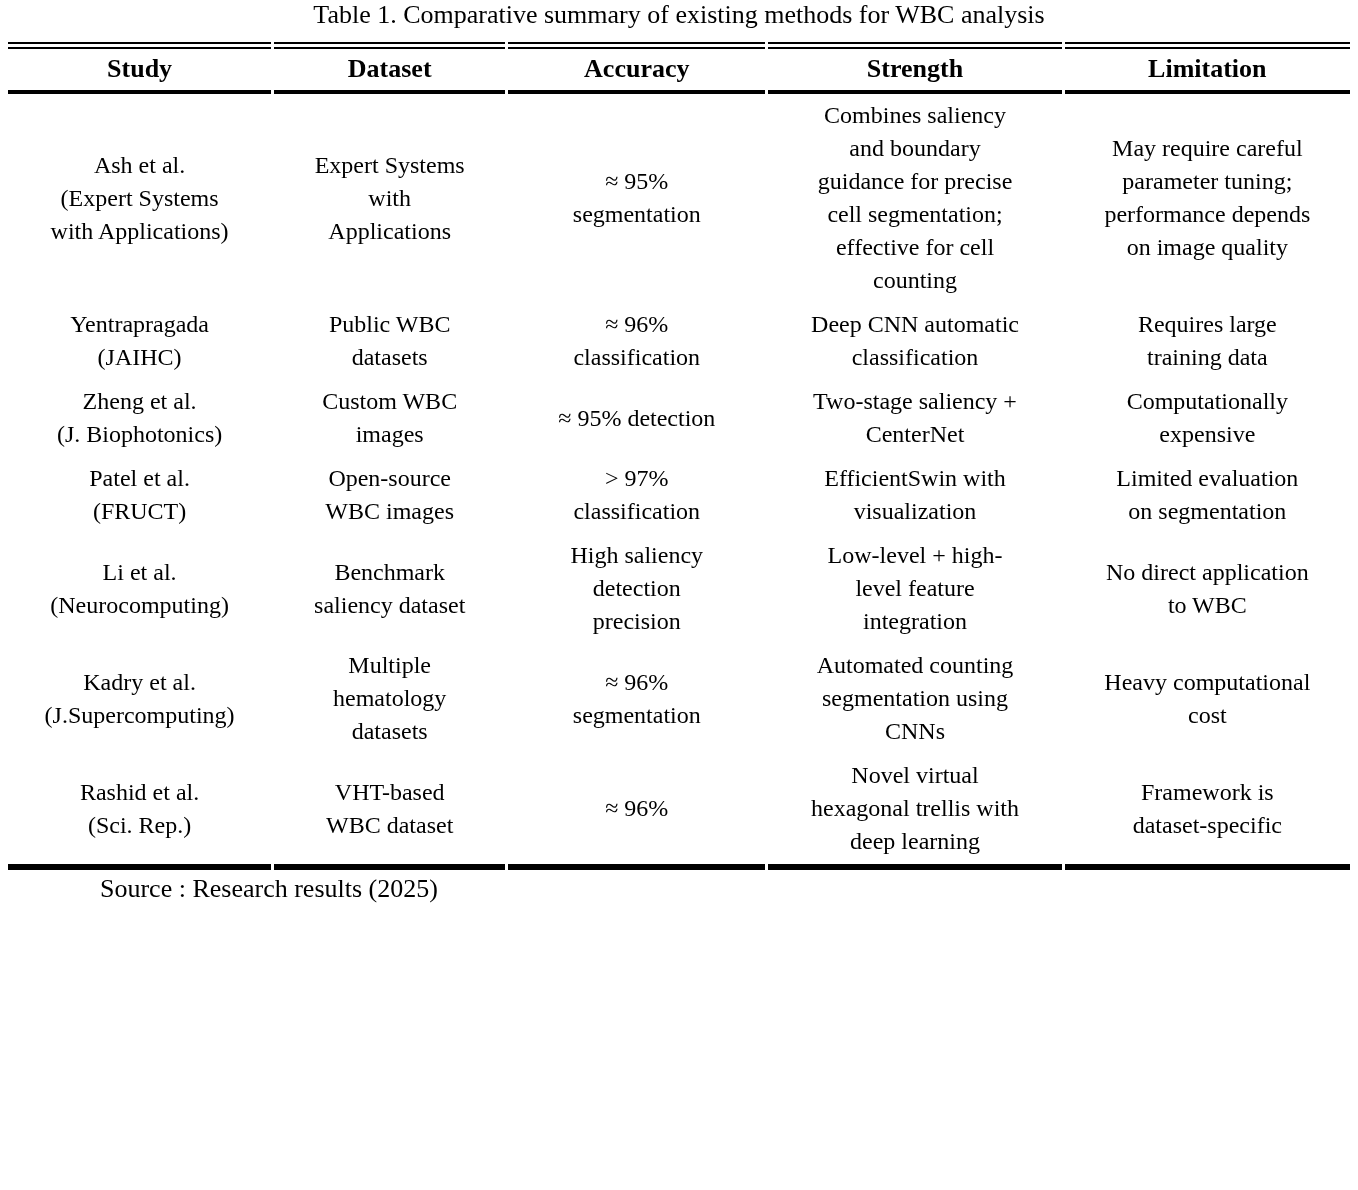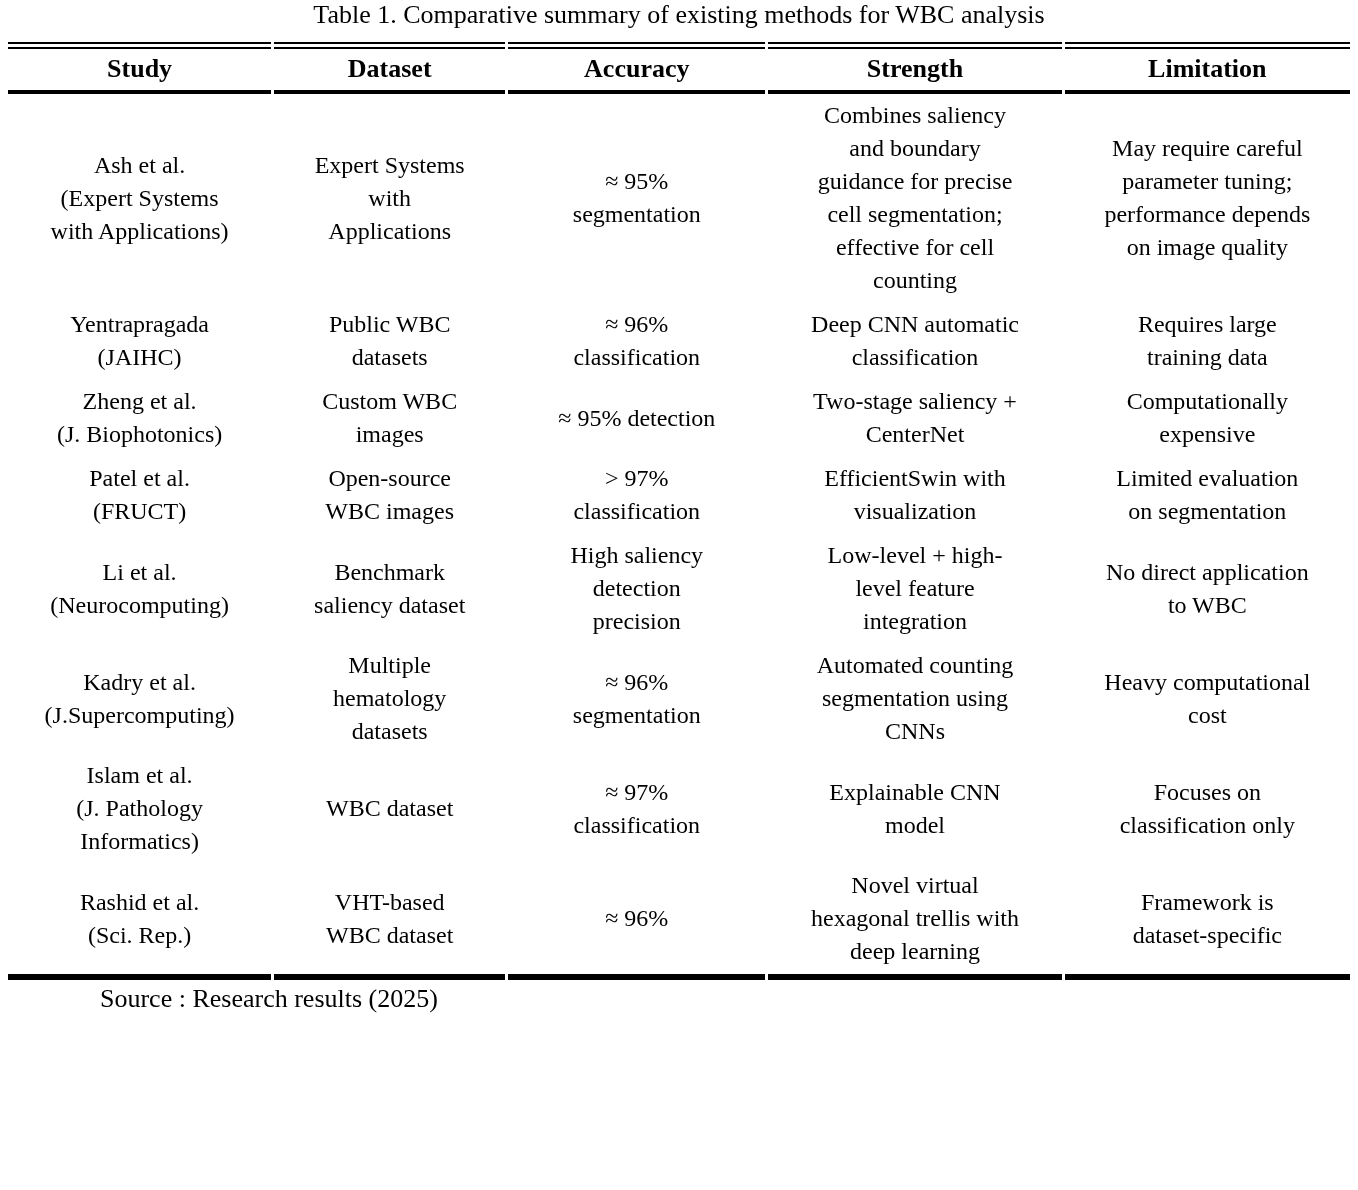--- a/index.html
+++ b/index.html
@@ -154,32 +154,20 @@
 datasets</td>
       <td>≈ 96%
 segmentation</td>
       <td>Automated counting
 segmentation using
 CNNs</td>
       <td>Heavy computational
 cost</td>
     </tr>
     <tr>
-      <td>Islam et al.
-(J. Pathology
-Informatics)</td>
-      <td>WBC dataset</td>
-      <td>≈ 97%
-classification</td>
-      <td>Explainable CNN
-model</td>
-      <td>Focuses on
-classification only</td>
-    </tr>
-    <tr>
       <td>Rashid et al.
 (Sci. Rep.)</td>
       <td>VHT-based
 WBC dataset</td>
       <td>≈ 96%</td>
       <td>Novel virtual
 hexagonal trellis with
 deep learning</td>
       <td>Framework is
 dataset-specific</td>

